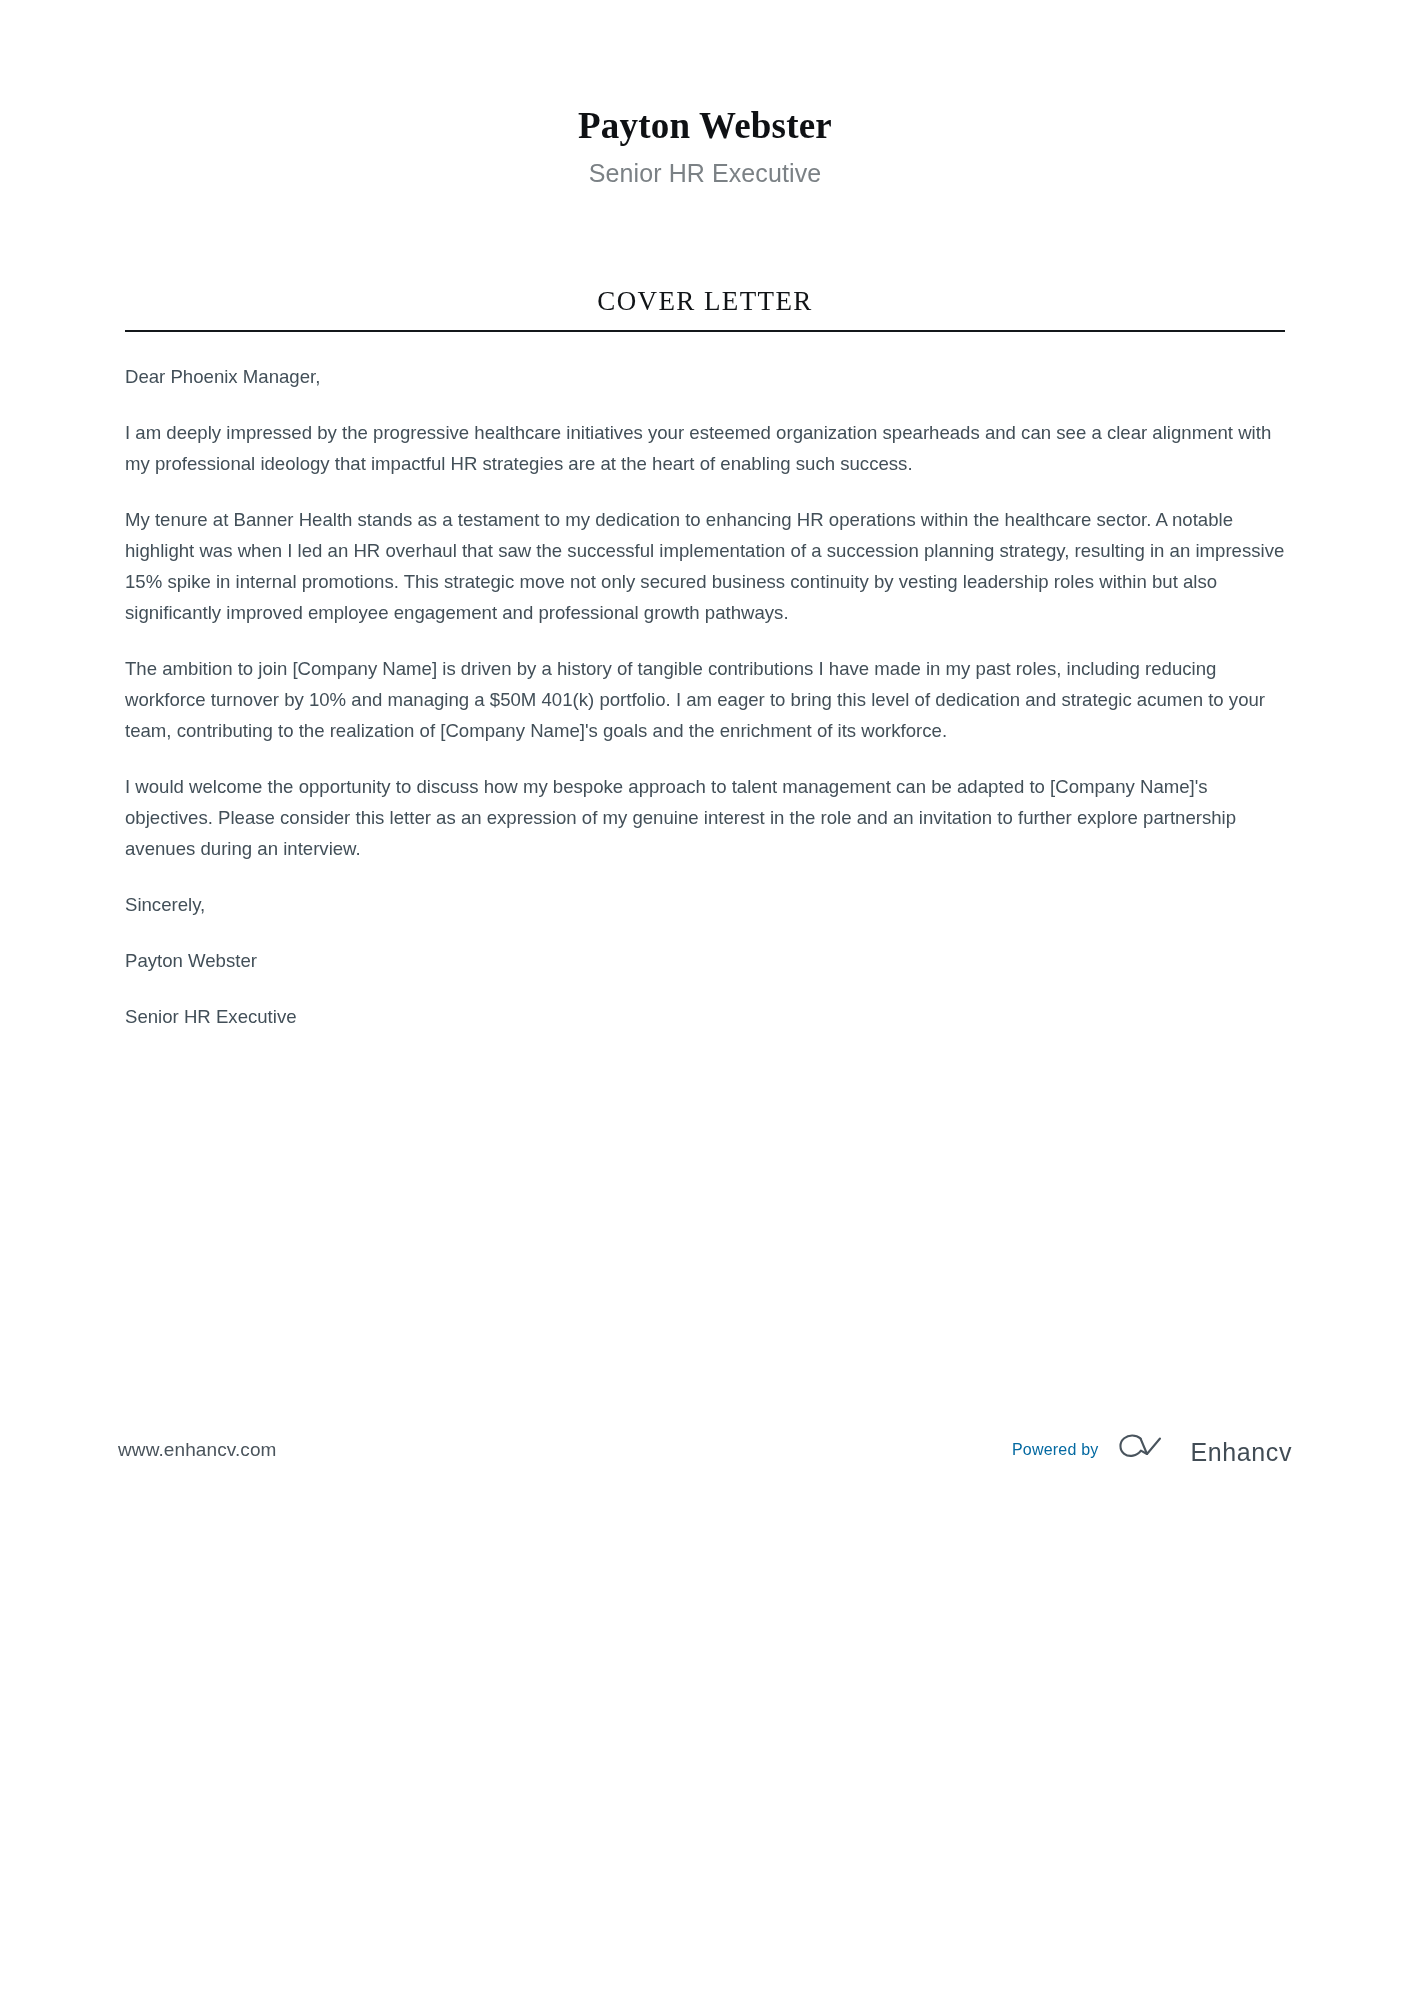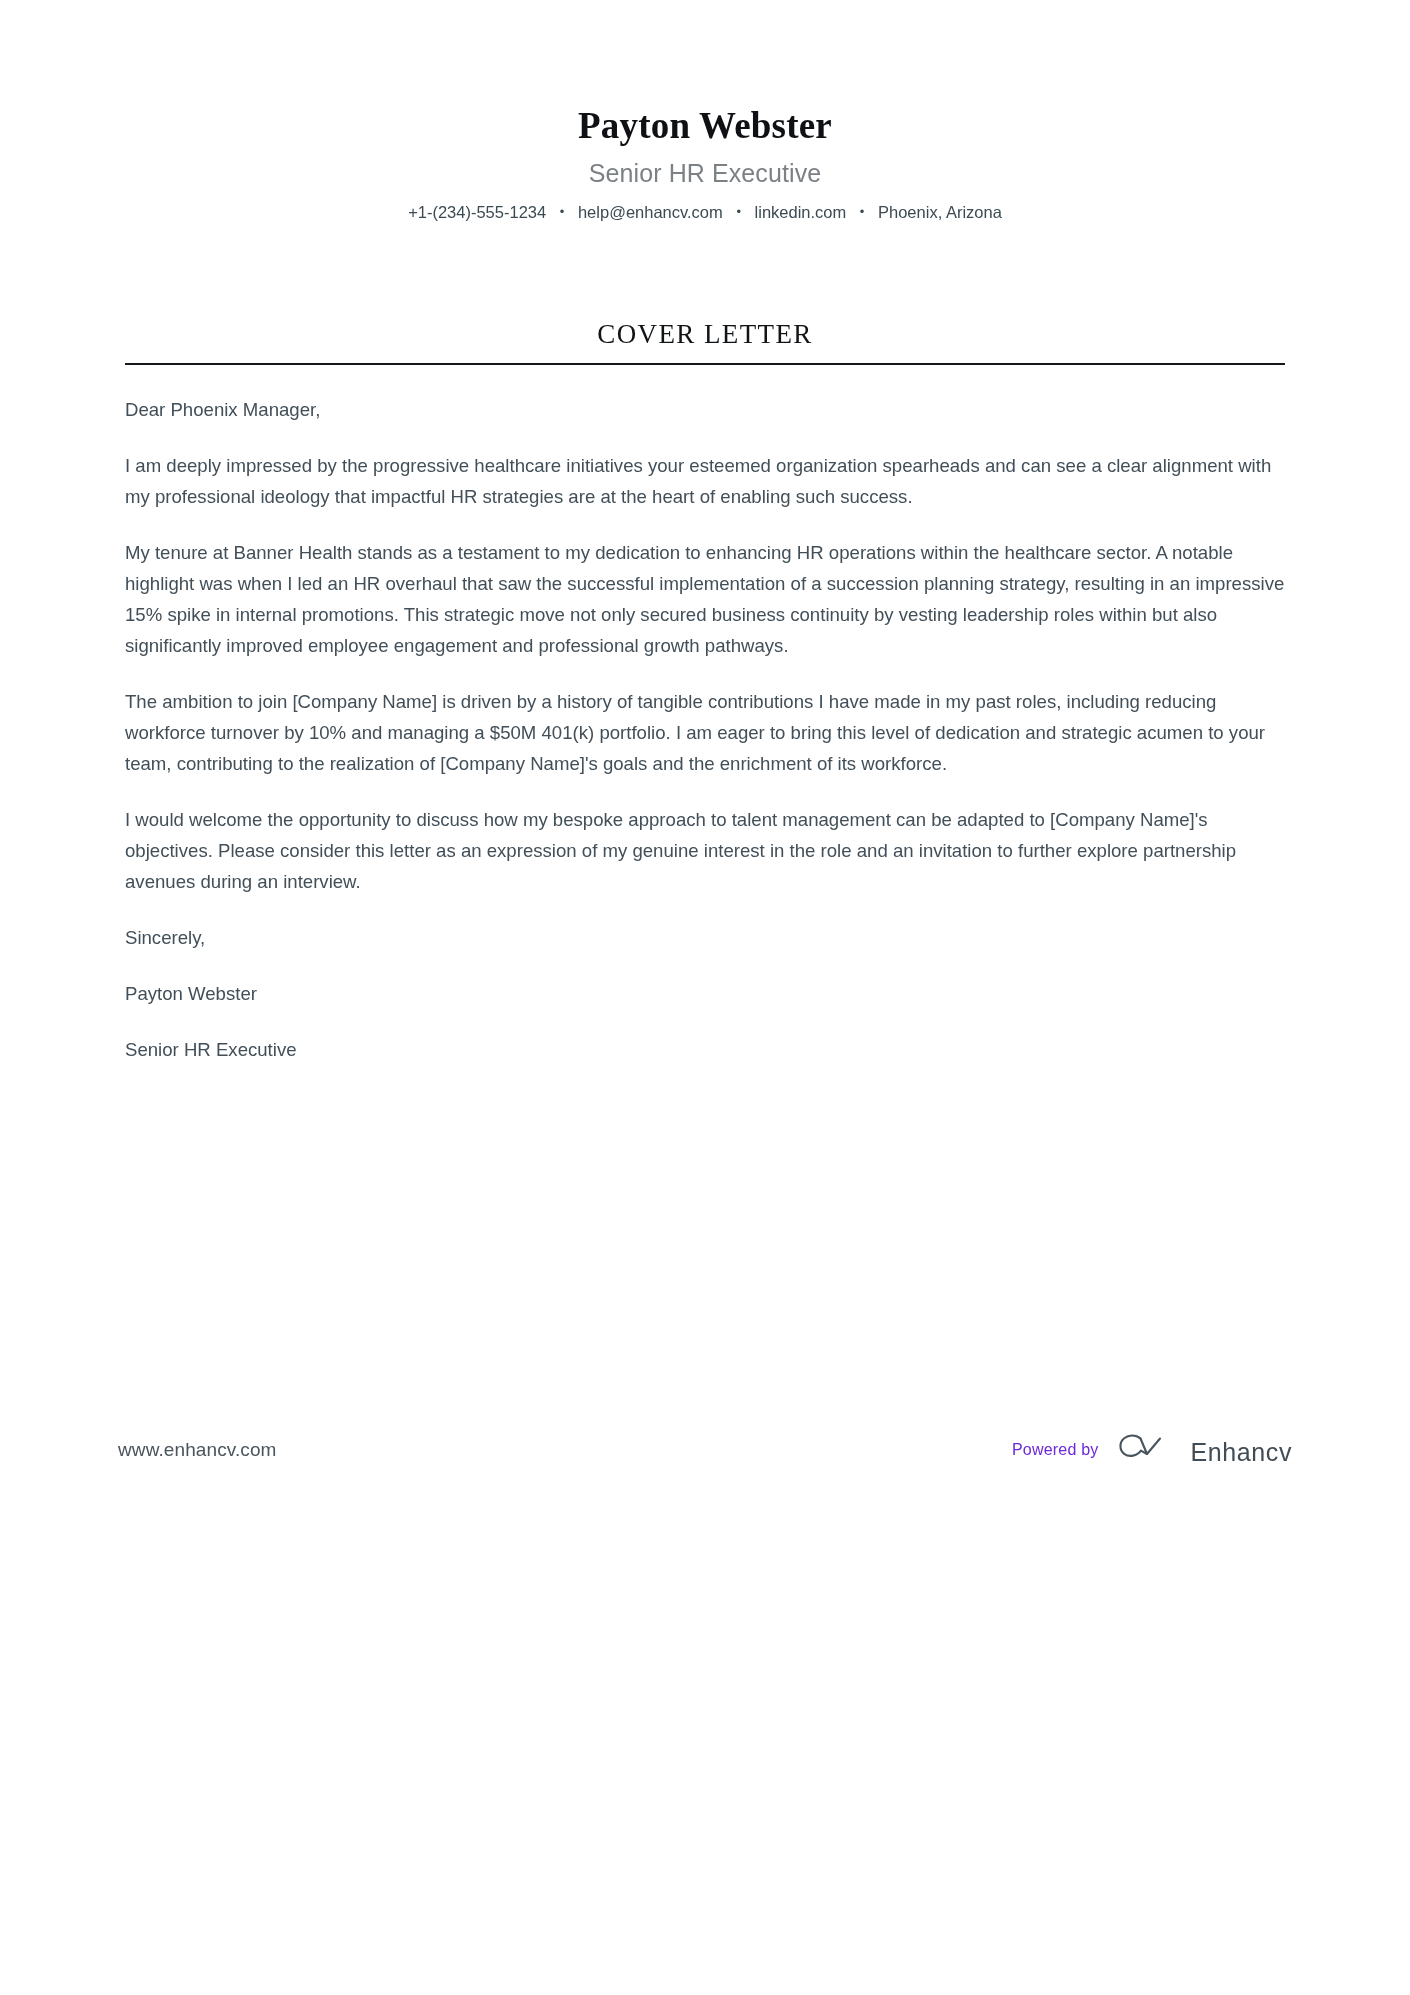--- a/index.html
+++ b/index.html
@@ -112,21 +112,21 @@
     color: #4a545c;
     letter-spacing: 0.1px;
   }
   .footer-brand {
     display: flex;
     align-items: center;
     gap: 17px;
   }
   .powered-by {
     font-size: 16px;
-    color: #6d28d9;
+    color: #0369a1;
     letter-spacing: 0.2px;
   }
   .brand-logo {
     display: flex;
     align-items: flex-end;
     gap: 13px;
   }
   .brand-mark { display: block; }
   .brand-word {
     font-size: 25px;
@@ -136,29 +136,20 @@
   }
 </style>
 </head>
 <body>
 
 <div class="page">
 
   <div class="doc-header">
     <h1 class="candidate-name">Payton Webster</h1>
     <div class="candidate-title">Senior HR Executive</div>
-    <div class="contact-line">
-      <span class="contact-item">+1-(234)-555-1234</span>
-      <span class="contact-sep">•</span>
-      <span class="contact-item">help@enhancv.com</span>
-      <span class="contact-sep">•</span>
-      <span class="contact-item">linkedin.com</span>
-      <span class="contact-sep">•</span>
-      <span class="contact-item">Phoenix, Arizona</span>
-    </div>
   </div>
 
   <div class="section-wrap">
     <div class="section-title">COVER LETTER</div>
     <div class="section-rule"></div>
   </div>
 
   <div class="letter-body">
     <p class="letter-p">Dear Phoenix Manager,</p>
     <p class="letter-p">I am deeply impressed by the progressive healthcare initiatives your esteemed organization spearheads and can see a clear alignment with my professional ideology that impactful HR strategies are at the heart of enabling such success.</p>

